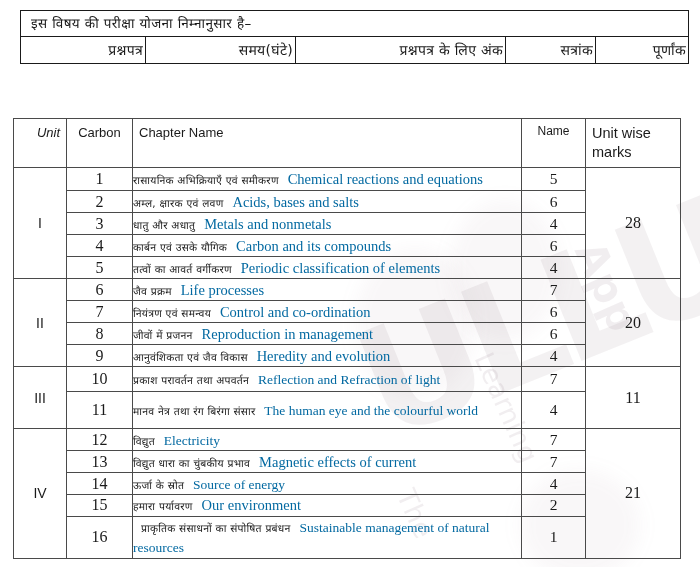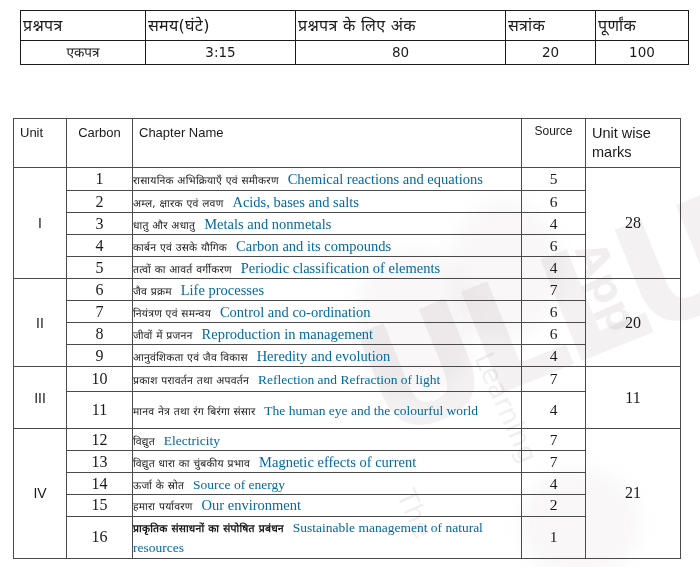--- a/index.html
+++ b/index.html
@@ -100,23 +100,23 @@
     background: transparent;
   }
   .scheme-intro {
     font-family: "DejaVu Sans", sans-serif;
     font-size: 13.5px;
     padding: 3px 0 4px 10px !important;
     letter-spacing: 0.4px;
     white-space: nowrap;
   }
   .scheme-head {
-    text-align: left;
-    font-family: "DejaVu Sans", sans-serif;
-    font-size: 16px;
+    text-align: right;
+    font-family: "DejaVu Sans", sans-serif;
+    font-size: 14px;
     padding: 3px 2px 4px 2px !important;
     letter-spacing: 0.3px;
   }
   .scheme-val {
     text-align: center;
     font-family: "DejaVu Sans", sans-serif;
     font-size: 13.5px;
     padding: 2px 2px 3px 2px !important;
   }
 
@@ -142,21 +142,21 @@
     vertical-align: top;
   }
   .th-cell {
     font-family: "Liberation Sans", sans-serif;
     font-size: 13px;
     color: #1a1a1a;
     padding: 5px 6px 5px 6px;
     text-align: left;
     line-height: 1.32;
   }
-  .th-unit   { text-align: left; }
+  .th-unit   { text-align: right; font-style: italic; }
   .th-chapter{ text-align: center; }
   .th-marks  { text-align: center; font-size: 12px; }
   .th-uwm    { text-align: left; font-size: 14.5px; }
 
   td.unit-cell {
     text-align: center;
     vertical-align: top;
     font-family: "Liberation Sans", sans-serif;
     font-size: 14px;
     padding-top: 3px;
@@ -174,21 +174,21 @@
     padding: 2px 4px 3px 6px;
     line-height: 1.28;
   }
   .hi {
     font-family: "DejaVu Sans", sans-serif;
     font-size: 10.5px;
     letter-spacing: 0.25px;
     color: #1a1a1a;
     text-align: center;
   }
-  .hi.bold { font-weight: 700; }
+  .hi.bold { font-weight: 400; margin-left: 8px; }
   .en {
     font-family: "Liberation Serif", serif;
     font-size: 14.5px;
     color: #0369a1;
   }
   .en.sans {
     font-family: Liberation Serif, serif;
     font-size: 13.5px;
   }
   td.marks-cell {
@@ -224,32 +224,28 @@
   <table id="exam-scheme-table">
     <colgroup>
       <col style="width:125px">
       <col style="width:150px">
       <col style="width:210px">
       <col style="width:90px">
       <col style="width:93px">
     </colgroup>
     <tbody>
       <tr>
+        <td class="scheme-intro" colspan="5">इस विषय की परीक्षा योजना निम्नानुसार है–</td>
+      </tr>
+      <tr>
         <td class="scheme-head">प्रश्नपत्र</td>
         <td class="scheme-head">समय(घंटे)</td>
         <td class="scheme-head">प्रश्नपत्र के लिए अंक</td>
         <td class="scheme-head">सत्रांक</td>
         <td class="scheme-head">पूर्णांक</td>
-      </tr>
-      <tr>
-        <td class="scheme-val">एकपत्र</td>
-        <td class="scheme-val">3:15</td>
-        <td class="scheme-val">80</td>
-        <td class="scheme-val">20</td>
-        <td class="scheme-val">100</td>
       </tr>
     </tbody>
   </table>
 
   <table id="syllabus-table">
     <colgroup>
       <col style="width:53px">
       <col style="width:66px">
       <col style="width:389px">
       <col style="width:64px">
@@ -260,21 +256,21 @@
         <th style="height:45px">
           <div class="th-cell th-unit">Unit</div>
         </th>
         <th>
           <div class="th-cell th-chapter">Carbon</div>
         </th>
         <th>
           <div class="th-cell">Chapter Name</div>
         </th>
         <th>
-          <div class="th-cell th-marks">Source</div>
+          <div class="th-cell th-marks">Name</div>
         </th>
         <th>
           <div class="th-cell th-uwm">Unit wise marks</div>
         </th>
       </tr>
     </thead>
     <tbody id="syllabus-body">
         <tr style="height: 23px;">
           <td class="unit-cell unit-top-border" rowspan="5"><span>I</span></td>
           <td class="chapter-cell unit-top-border"><span>1</span></td>

